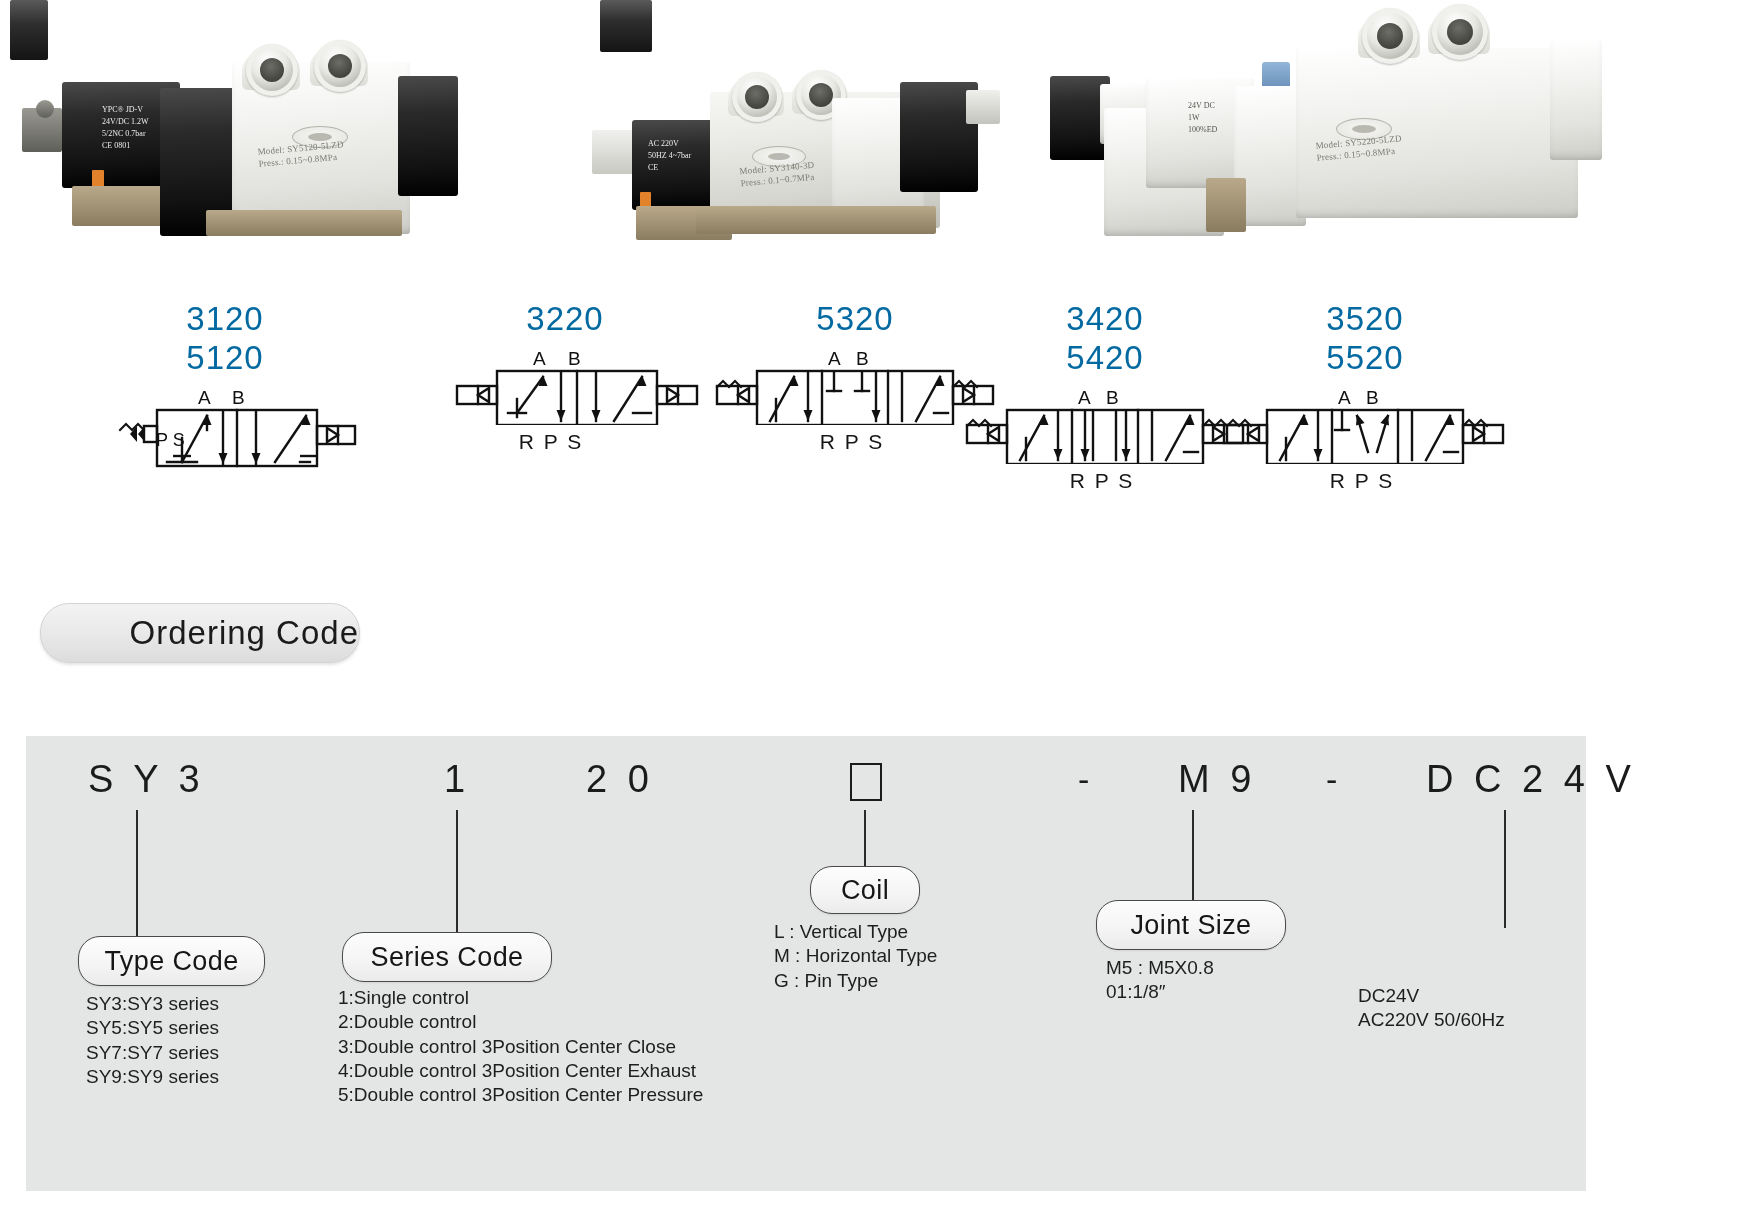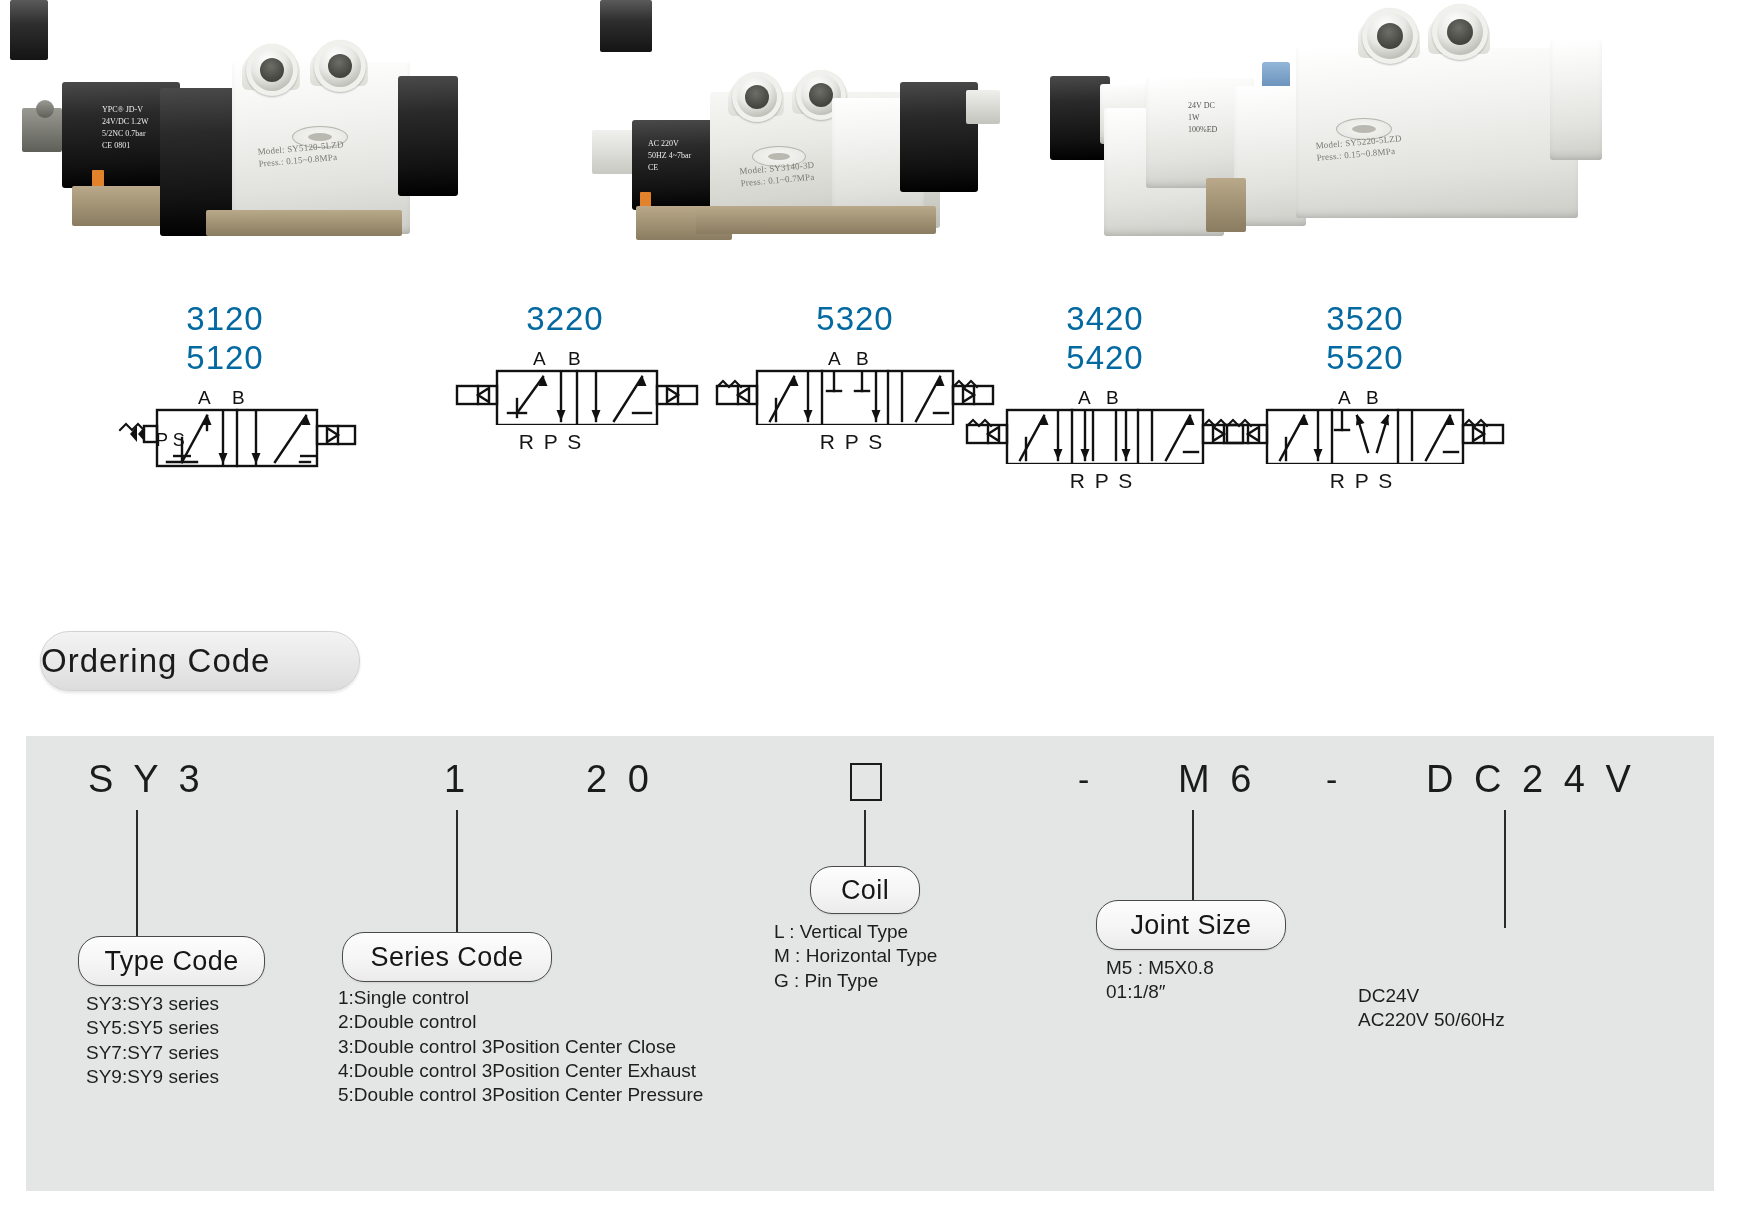--- a/index.html
+++ b/index.html
@@ -137,39 +137,39 @@
     text-align:center;
     font-size: 21px;
     letter-spacing: 2px;
     color:#161616;
     margin-top: 1px;
   }
 
   
   #ordering-code-pill {
     position: absolute;
-    left: 40px; top: 631px;
+    left: 40px; top: 603px;
     width: 318px; height: 58px;
     border-radius: 29px;
     background: linear-gradient(180deg,#f3f3f3 0%,#e8e8e8 55%,#dcdcdc 100%);
     border: 1px solid #d3d3d3;
     box-shadow: 0 2px 3px rgba(0,0,0,.10);
-    display: flex; align-items: center; justify-content: flex-start;
+    display: flex; align-items: center; justify-content: flex-end;
   }
   #ordering-code-pill span {
     font-size: 33px;
     letter-spacing: 1px;
     color: #1b1b1b;
   }
 
   
   #ordering-panel {
     position: absolute;
     left: 26px; top: 736px;
-    width: 1688px; height: 455px;
+    width: 1560px; height: 455px;
     background: #e4e6e6;
   }
 
   .code-token {
     position: absolute;
     font-size: 38px;
     letter-spacing: 5px;
     color: #1b1b1b;
     white-space: nowrap;
     font-family: "Liberation Sans", sans-serif;
@@ -558,21 +558,21 @@
   <span>Ordering  Code</span>
 </div>
 
 <div id="ordering-panel">
 
   <div class="code-token" style="left:62px; top:22px;">S Y 3</div>
   <div class="code-token" style="left:418px; top:22px;">1</div>
   <div class="code-token" style="left:560px; top:22px;">2 0</div>
   <div class="code-box" style="left:824px; top:27px;"></div>
   <div class="code-dash" style="left:1052px; top:24px;">-</div>
-  <div class="code-token" style="left:1152px; top:22px;">M 6</div>
+  <div class="code-token" style="left:1152px; top:22px;">M 9</div>
   <div class="code-dash" style="left:1300px; top:24px;">-</div>
   <div class="code-token" style="left:1400px; top:22px;">D C 2 4 V</div>
 
   <div class="leader" style="left:110px; top:74px;  height:130px;"></div>
   <div class="leader" style="left:430px; top:74px;  height:126px;"></div>
   <div class="leader" style="left:838px; top:74px;  height:58px;"></div>
   <div class="leader" style="left:1166px;top:74px;  height:94px;"></div>
   <div class="leader" style="left:1478px;top:74px;  height:118px;"></div>
 
   <div class="call-pill" style="left:52px; top:200px; width:185px; height:48px;">

